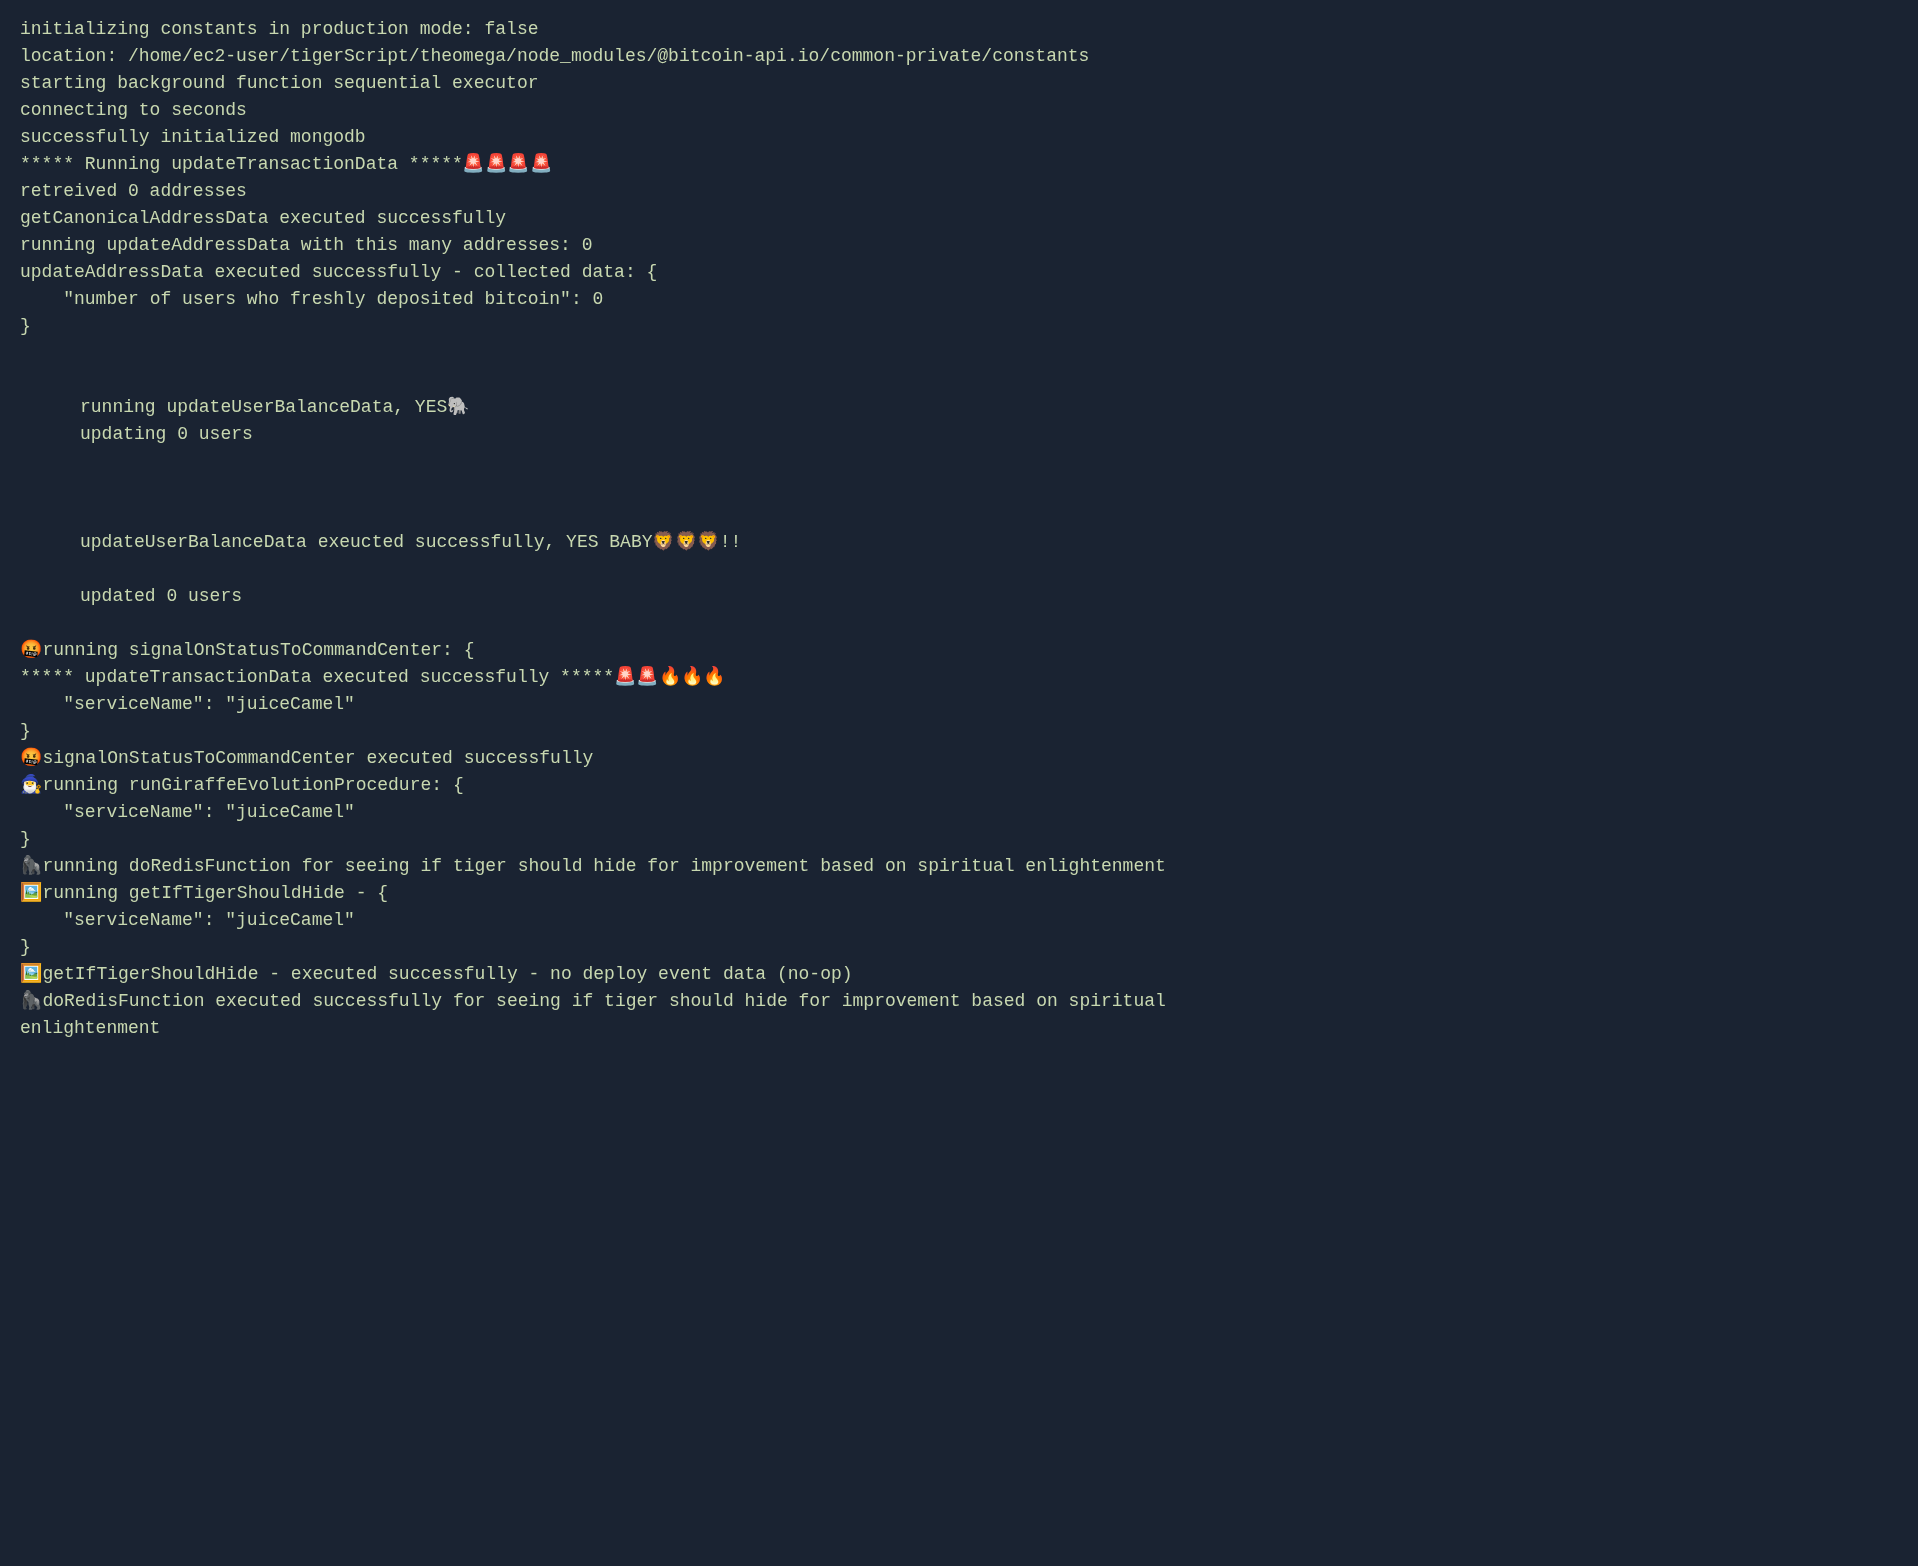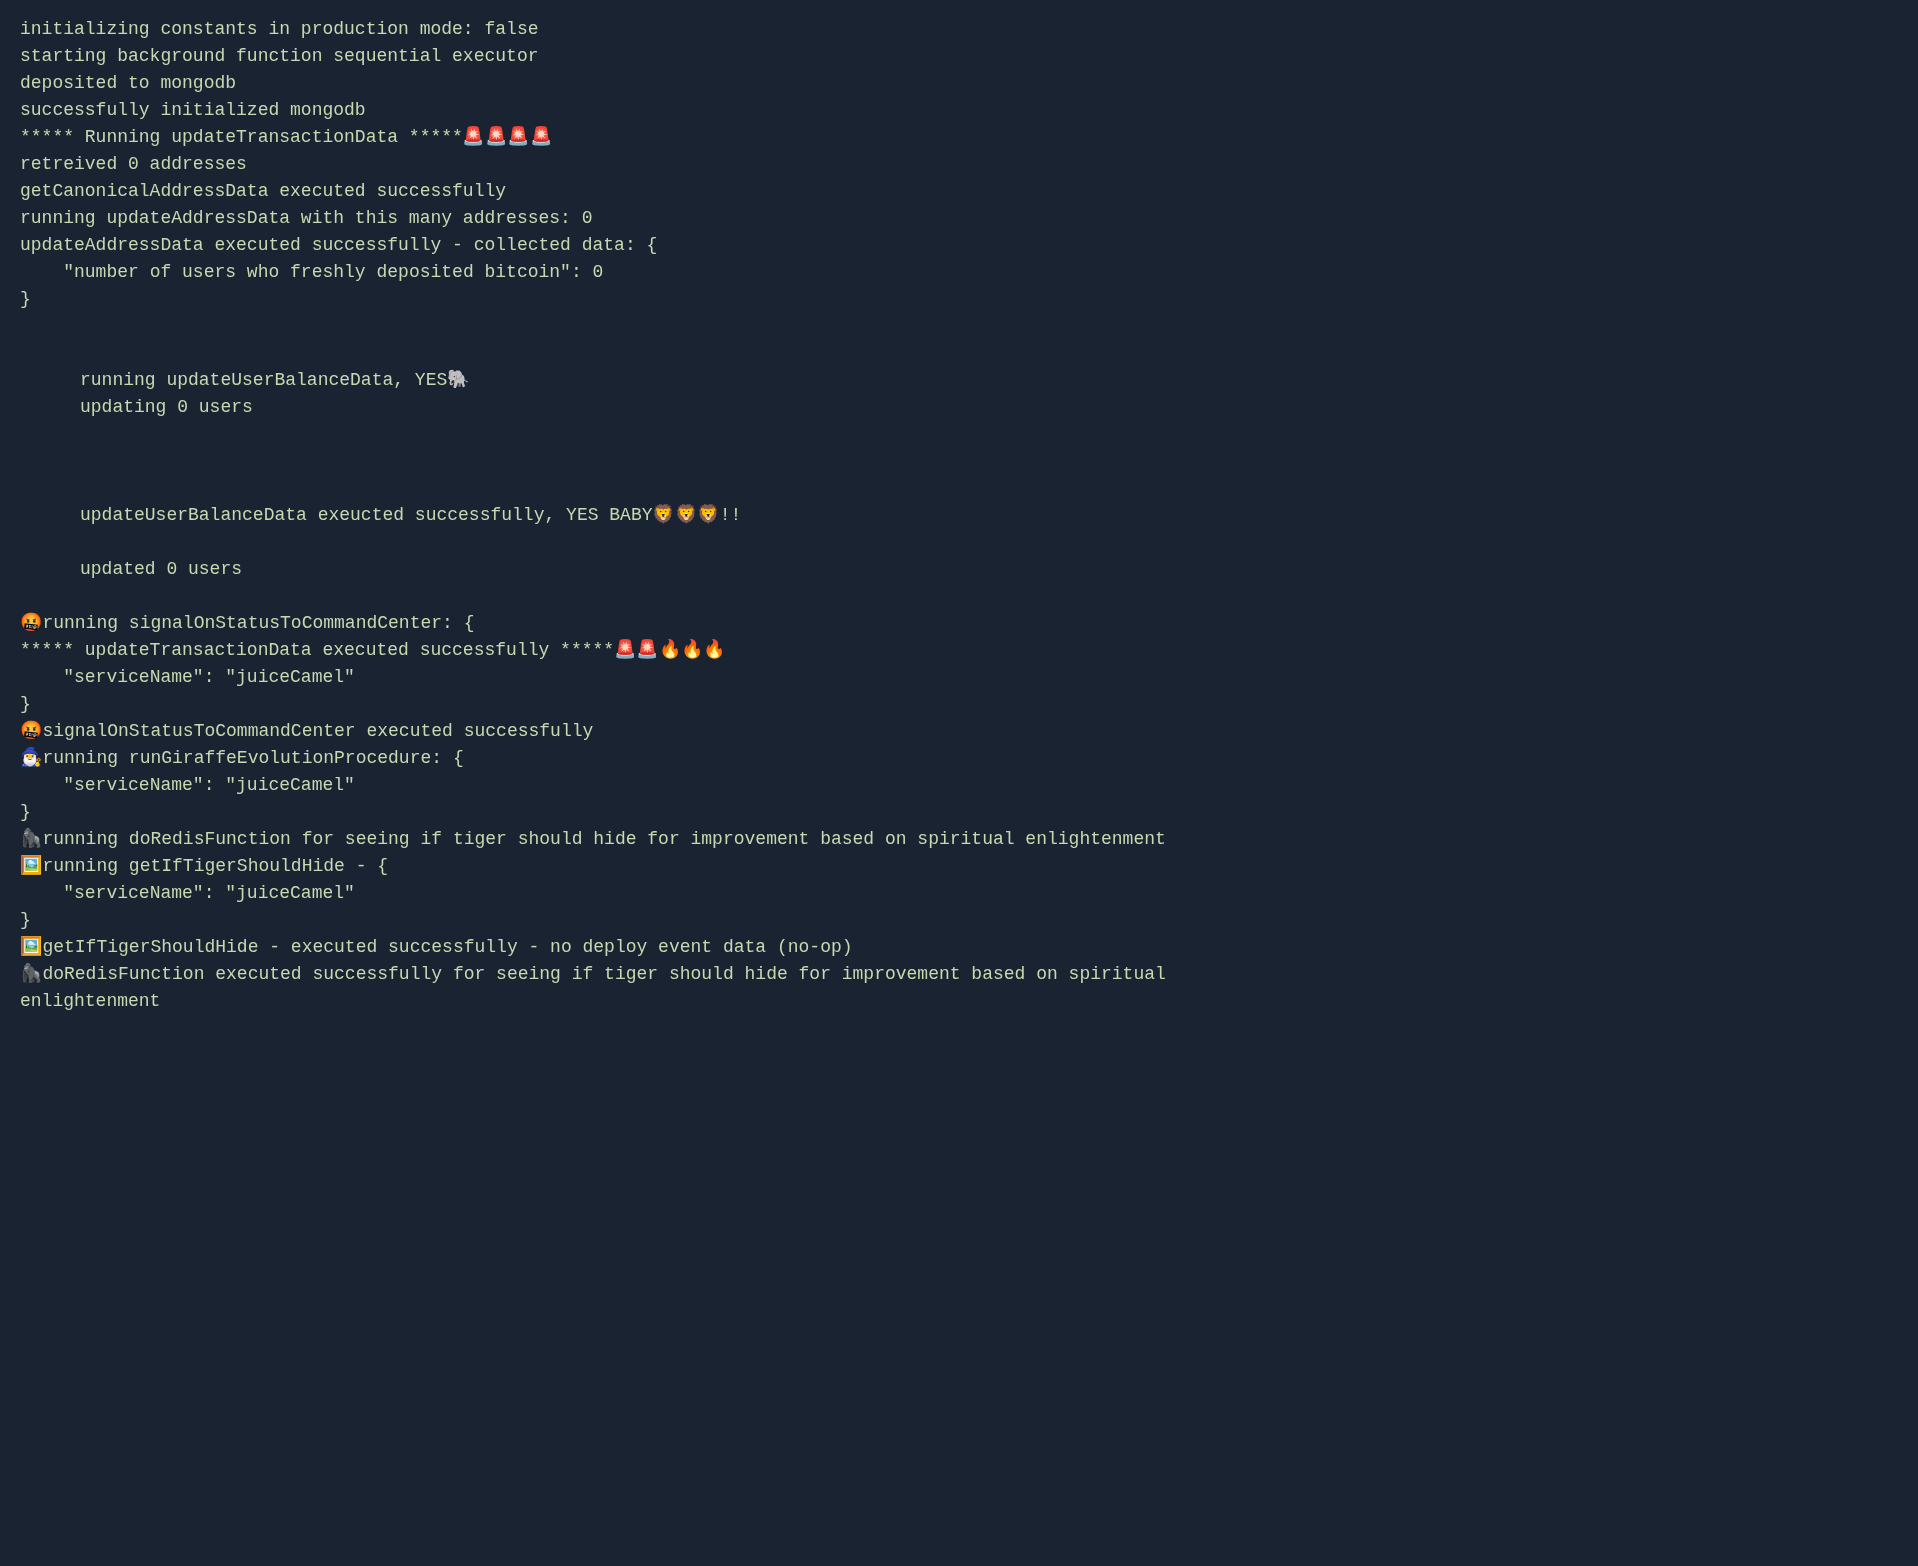--- a/index.html
+++ b/index.html
@@ -32,22 +32,23 @@
 
     .indent {
       padding-left: 60px;
     }
   </style>
 </head>
 <body>
 
 <div id="terminal-container">
     <div class="terminal-line">initializing constants in production mode: false</div>
+    <div class="terminal-line">location: /home/ec2-user/tigerScript/theomega/node_modules/@bitcoin-api.io/common-private/constants</div>
     <div class="terminal-line">starting background function sequential executor</div>
-    <div class="terminal-line">deposited to mongodb</div>
+    <div class="terminal-line">connecting to seconds</div>
     <div class="terminal-line">successfully initialized mongodb</div>
     <div class="terminal-line">***** Running updateTransactionData *****🚨🚨🚨🚨</div>
     <div class="terminal-line">retreived 0 addresses</div>
     <div class="terminal-line">getCanonicalAddressData executed successfully</div>
     <div class="terminal-line">running updateAddressData with this many addresses: 0</div>
     <div class="terminal-line">updateAddressData executed successfully - collected data: {</div>
     <div class="terminal-line">    "number of users who freshly deposited bitcoin": 0</div>
     <div class="terminal-line">}</div>
     <div class="blank-line"></div>
     <div class="blank-line"></div>

